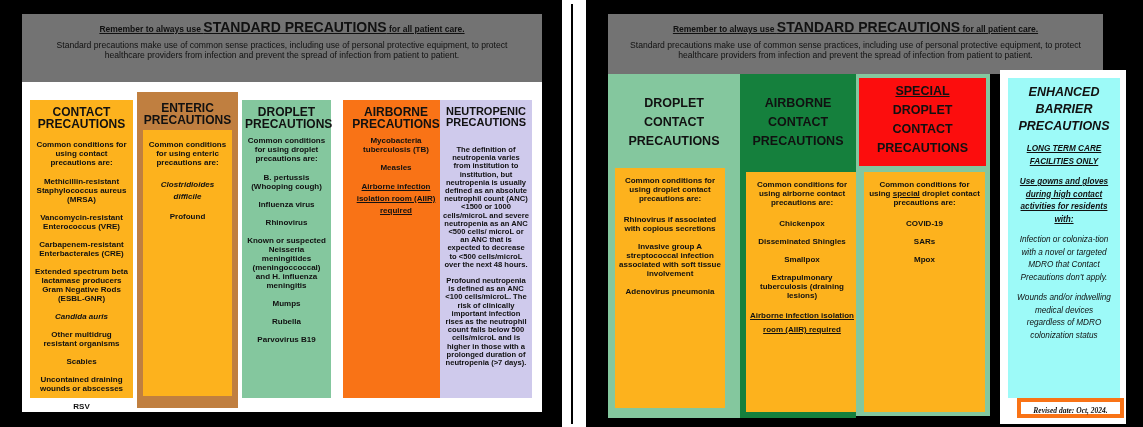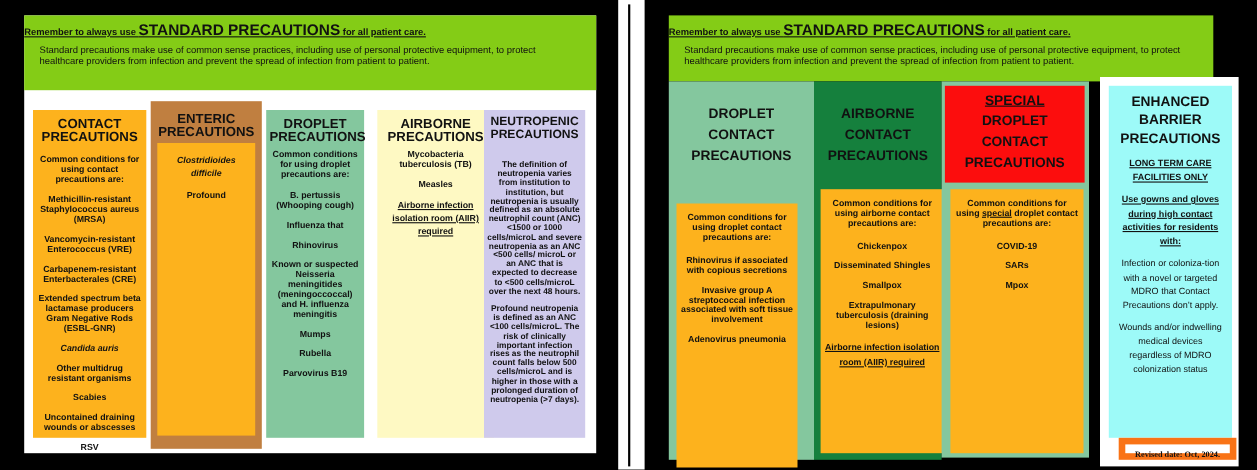--- a/index.html
+++ b/index.html
@@ -3,64 +3,64 @@
 <meta charset="utf-8">
 <style>
   * { box-sizing: border-box; margin: 0; padding: 0; }
   html, body { width: 1143px; height: 427px; background: #000; overflow: hidden; }
   body { position: relative; font-family: "Liberation Sans", "DejaVu Sans", sans-serif; color: #111; }
 
   .panel { position: absolute; }
   #left-panel { left: 22px; top: 14px; width: 520px; height: 398px; background: #fff; }
   #right-panel { left: 608px; top: 14px; width: 522px; height: 404px; background: #000; }
 
-  .header { position: absolute; left: 0; top: 0; background: #84cc16; text-align: left; padding-top: 6px; }
+  .header { position: absolute; left: 0; top: 0; background: #737373; text-align: center; padding-top: 6px; }
   #left-panel .header { width: 520px; height: 68px; }
   #right-panel .header { width: 495px; height: 60px; }
   .header .remember { font-size: 8.5px; font-weight: bold; text-decoration: underline; line-height: 14px; }
   .header .remember .big { font-size: 14px; }
   .header .desc { font-size: 8.6px; line-height: 10px; margin-top: 4px; padding: 0 14px; }
 
   .col { position: absolute; text-align: center; font-weight: bold; font-size: 8px; line-height: 9px; }
   .col .title { font-size: 12px; line-height: 12px; font-weight: 900; text-transform: uppercase; }
   .col p { margin-bottom: 8px; }
   .col p.item { margin-bottom: 9px; }
   .ul { text-decoration: underline; }
 
   
   #c-contact { left: 8px; top: 8px; width: 103px; height: 298px; background: #fdb21d; padding: 6px 4px; }
   #c-enteric-frame { left: 115px; top: 0; width: 101px; height: 316px; background: #c07f40; }
   #c-enteric-frame .title { position: absolute; left: 0; top: 10px; width: 101px; }
   #c-enteric { left: 6px; top: 38px; width: 89px; height: 266px; background: #fdb21d; padding: 10px 5px; }
   #c-droplet { left: 220px; top: 8px; width: 89px; height: 298px; background: #84c79e; padding: 6px 3px; }
-  #c-airborne { left: 321px; top: 8px; width: 106px; height: 298px; background: #fef9c3; padding: 6px 3px; }
+  #c-airborne { left: 321px; top: 8px; width: 106px; height: 298px; background: #f97316; padding: 6px 3px; }
   #c-neutro { left: 418px; top: 8px; width: 92px; height: 298px; background: #cfcaec; padding: 6px 3px; font-size: 7.6px; line-height: 8.2px; }
   #c-neutro .title { font-size: 11px; line-height: 11px; }
 
   
   #divider { position: absolute; left: 562px; top: 0; width: 24px; height: 427px; background: #fff; }
   #divider-line { position: absolute; left: 9px; top: 4px; width: 2px; height: 420px; background: #000; }
 
   
   #r-droplet { left: 0; top: 60px; width: 132px; height: 344px; background: #84c79e; }
   #r-airborne { left: 132px; top: 60px; width: 116px; height: 344px; background: #15803d; }
   #r-special { left: 248px; top: 60px; width: 134px; height: 342px; background: #84c79e; }
-  #r-enhanced { left: 392px; top: 56px; width: 126px; height: 354px; background: #fff; }
+  #r-enhanced { left: 392px; top: 56px; width: 126px; height: 354px; background: #fff; font-style: italic; }
   .r-title { position: absolute; left: 0; top: 20px; width: 100%; font-size: 12.5px; line-height: 19px; font-weight: bold; text-align: center; }
   .r-card { position: absolute; background: #fdb21d; text-align: center; font-size: 8px; line-height: 9px; font-weight: bold; padding: 8px 4px; }
-  #r-droplet .r-card { left: 7px; top: 111px; width: 110px; height: 240px; }
+  #r-droplet .r-card { left: 7px; top: 94px; width: 110px; height: 240px; }
   #r-airborne .r-card { left: 6px; top: 98px; width: 112px; height: 240px; }
   #r-special .red-box { position: absolute; left: 3px; top: 4px; width: 127px; height: 88px; background: #fc0d0d; text-align: center; font-weight: bold; font-size: 12.5px; line-height: 19px; padding-top: 4px; }
   #r-special .r-card { left: 8px; top: 98px; width: 121px; height: 240px; }
   .r-card p { margin-bottom: 9px; }
   #enh-card { position: absolute; left: 8px; top: 8px; width: 112px; height: 320px; background: #9dfaf8; text-align: center; padding: 6px 3px; font-size: 8.2px; line-height: 12.5px; }
   #enh-card .title { font-size: 12.5px; line-height: 17px; font-weight: bold; margin-bottom: 8px; }
   #enh-card .bold { font-weight: bold; }
   #enh-card p { margin-bottom: 8px; }
-  #revised { position: absolute; left: 17px; top: 328px; width: 107px; height: 20px; background: #fff; border: 6px solid #f97316; font-family: "Liberation Serif", serif; font-weight: bold; font-size: 7.5px; line-height: 18px; text-align: center; }
+  #revised { position: absolute; left: 17px; top: 328px; width: 107px; height: 20px; background: #fff; border: 4px solid #f97316; font-family: "Liberation Serif", serif; font-weight: bold; font-size: 7.5px; line-height: 18px; text-align: center; }
 </style>
 </head>
 <body>
 
 <div class="panel" id="left-panel">
   <div class="header">
     <div class="remember">
       <span>Remember to always use </span><span class="big">STANDARD PRECAUTIONS</span><span> for all patient care.</span>
     </div>
     <div class="desc">Standard precautions make use of common sense practices, including use of personal protective equipment, to protect healthcare providers from infection and prevent the spread of infection from patient to patient.</div>
@@ -77,30 +77,31 @@
       <p class="item" style="font-style:italic;">Candida auris</p>
       <p class="item">Other multidrug resistant organisms</p>
       <p class="item">Scabies</p>
       <p class="item">Uncontained draining wounds or abscesses</p>
       <p class="item">RSV</p>
     </div>
 
     <div class="col" id="c-enteric-frame">
       <div class="title">ENTERIC PRECAUTIONS</div>
       <div class="col" id="c-enteric">
+        <p style="margin-bottom:12px;">Common conditions for using enteric precautions are:</p>
         <p class="item" style="font-style:italic; line-height:12px; padding:0 10px;">Clostridioides difficile</p>
         <p class="item">Profound</p>
       </div>
     </div>
 
     <div class="col" id="c-droplet">
       <div class="title" style="margin-bottom:6px;">DROPLET PRECAUTIONS</div>
       <p style="margin-bottom:10px;">Common conditions for using droplet precautions are:</p>
       <p class="item">B. pertussis (Whooping cough)</p>
-      <p class="item">Influenza that</p>
+      <p class="item">Influenza virus</p>
       <p class="item">Rhinovirus</p>
       <p class="item">Known or suspected Neisseria meningitides (meningoccoccal) and H. influenza meningitis</p>
       <p class="item">Mumps</p>
       <p class="item">Rubella</p>
       <p class="item">Parvovirus B19</p>
     </div>
 
     <div class="col" id="c-airborne">
       <div class="title" style="margin-bottom:6px;">AIRBORNE PRECAUTIONS</div>
       <p class="item">Mycobacteria tuberculosis (TB)</p>

